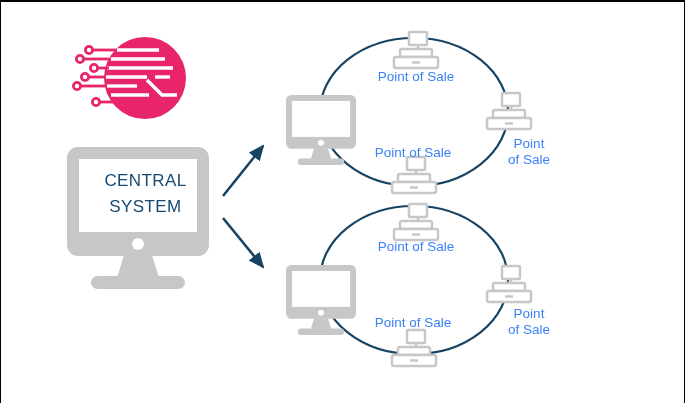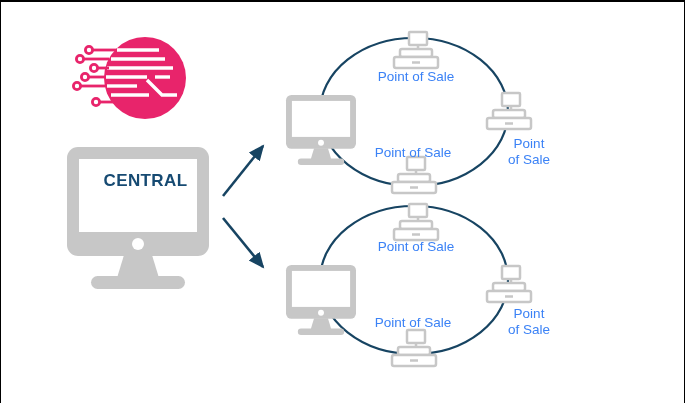--- a/index.html
+++ b/index.html
@@ -9,21 +9,21 @@
     border-top:2px solid #000;border-left:1px solid #000;border-right:1px solid #000;
     font-family:"Liberation Sans", sans-serif;
   }
   .scene{position:absolute;left:0;top:0;}
   .pos-label{
     position:absolute;color:#3b82f6;font-size:13.5px;line-height:16px;
     text-align:center;white-space:nowrap;
   }
   .central-label{
     position:absolute;left:66px;top:166px;width:157px;
-    color:#164A72;font-weight:bold;font-size:17px;line-height:26px;
+    color:#164A72;font-weight:normal;font-size:17px;line-height:26px;
     letter-spacing:.4px;text-align:center;
   }
 </style>
 </head>
 <body>
 
 <div class="frame">
 
   <svg class="scene" width="685" height="403" viewBox="0 0 685 403">
     <defs>
@@ -95,20 +95,21 @@
       <ellipse cx="413" cy="278" rx="94" ry="74" fill="none" stroke="#174462" stroke-width="2.2"></ellipse>
       <use href="#register" transform="translate(391,200)"></use>
       <use href="#register" transform="translate(484,262)"></use>
       <use href="#register" transform="translate(389,326)"></use>
       <use href="#monitor" transform="translate(285,263) scale(0.493)"></use>
     </g>
   </svg>
 
   <div class="central-label">
     <div>CENTRAL</div>
+    <div>SYSTEM</div>
   </div>
 
   <div class="pos-label" style="left:355px;top:67px;width:120px">Point of Sale</div>
   <div class="pos-label" style="left:352px;top:143px;width:120px">Point of Sale</div>
   <div class="pos-label" style="left:488px;top:134px;width:80px">
     <div>Point</div>
     <div>of Sale</div>
   </div>
 
   <div class="pos-label" style="left:355px;top:237px;width:120px">Point of Sale</div>

